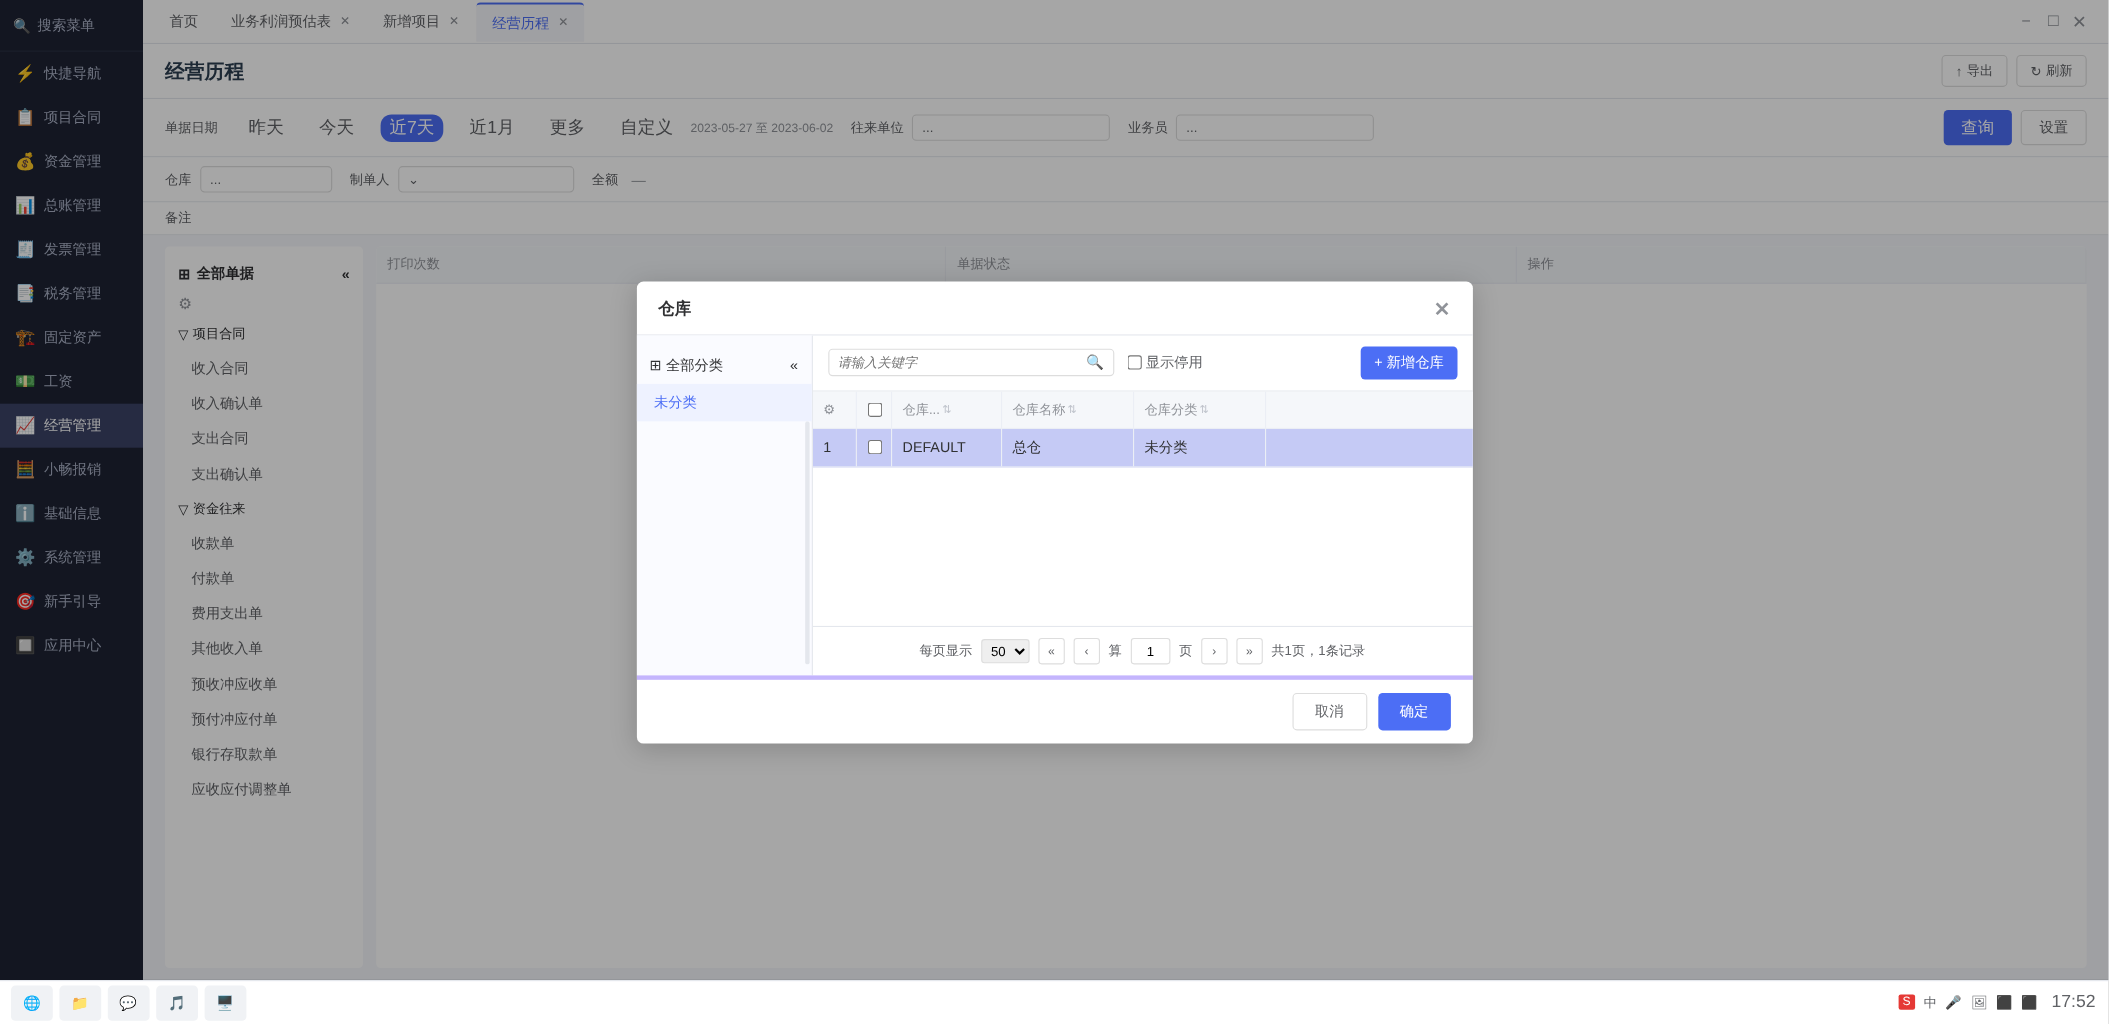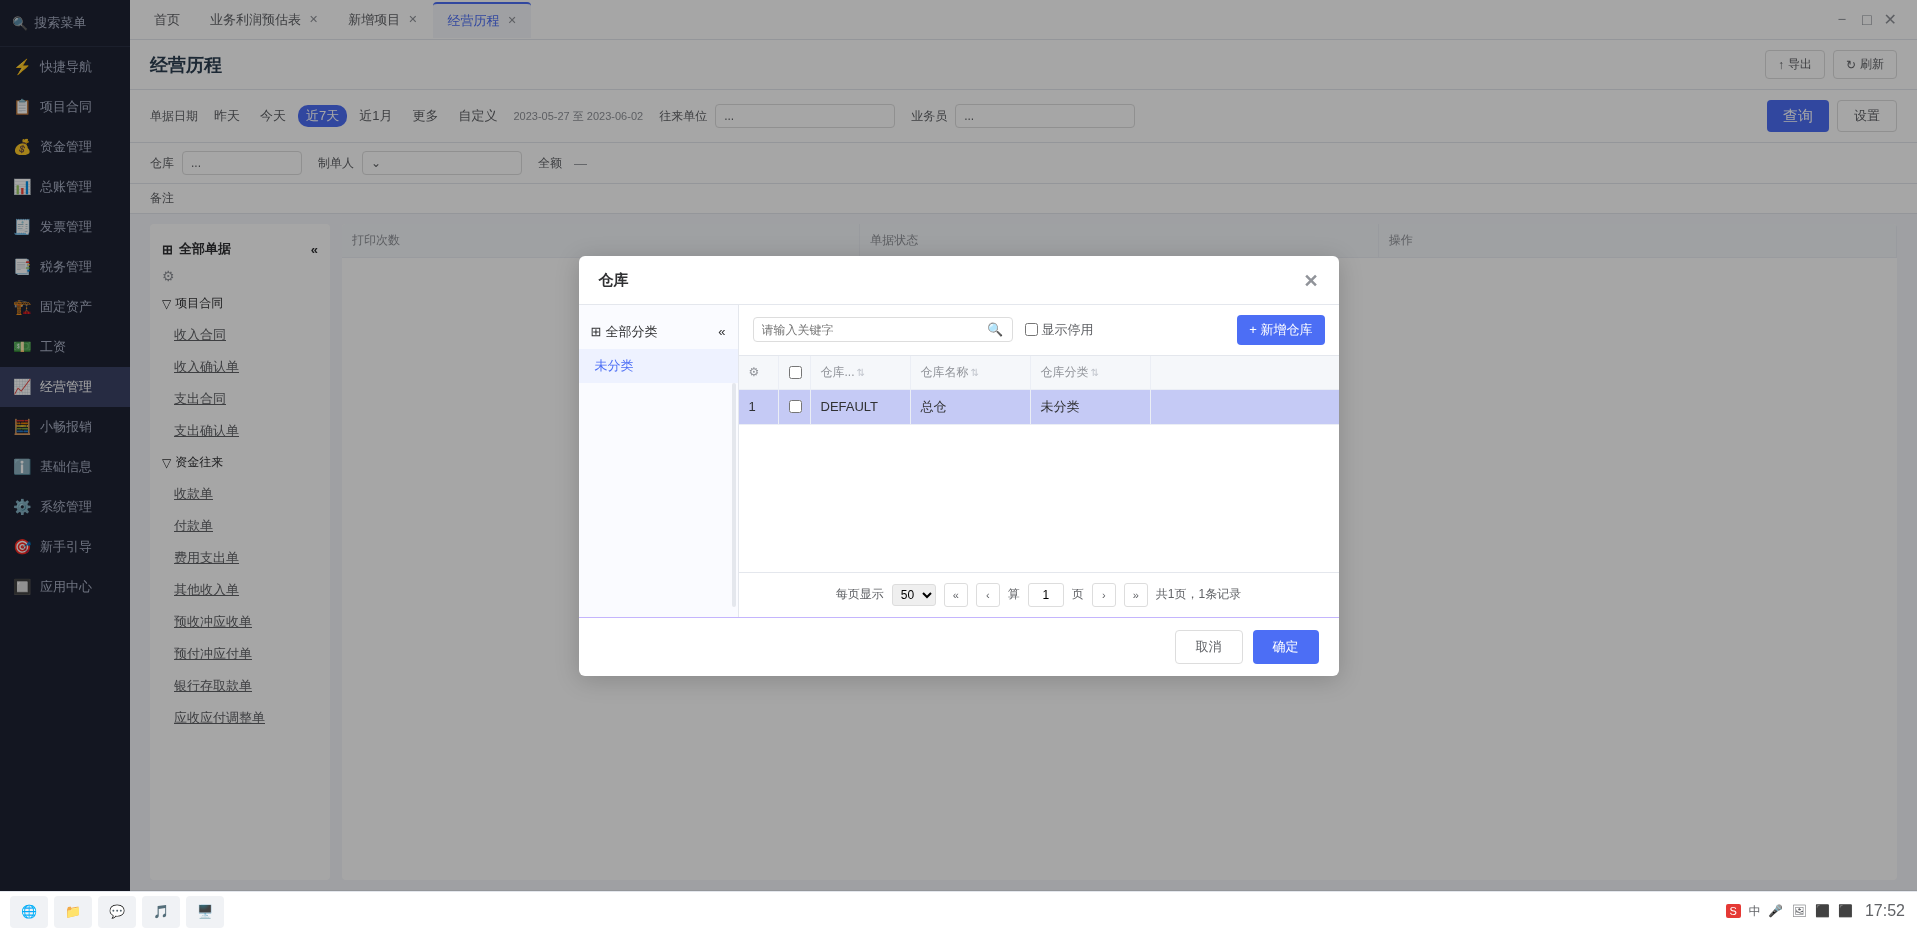--- a/index.html
+++ b/index.html
@@ -59,21 +59,21 @@
 
     
     .filter-bar {
       background: #fff; padding: 10px 20px; border-bottom: 1px solid #e4e7ed;
       display: flex; align-items: center; gap: 16px; flex-wrap: wrap;
     }
     .filter-group { display: flex; align-items: center; gap: 8px; }
     .filter-label { font-size: 12px; color: #606266; white-space: nowrap; }
     .date-tabs { display: flex; gap: 4px; }
     .date-tab {
-      padding: 2px 8px; border-radius: 3px; font-size: 13px; cursor: pointer; color: #606266;
+      padding: 2px 8px; border-radius: 3px; font-size: 16px; cursor: pointer; color: #606266; margin-left: 12px;
     }
     .date-tab.active { background: #4c6ef5; color: #fff; border-radius: 10px; text-align: right; }
     .date-range { font-size: 11px; color: #909399; }
     .filter-input {
       border: 1px solid #ddd; border-radius: 4px; padding: 4px 8px;
       font-size: 12px; color: #606266; width: 180px; display: flex; align-items: center;
       justify-content: space-between; cursor: pointer;
     }
     .btn-query {
       background: #4c6ef5; color: #fff; border: none; border-radius: 4px;
@@ -99,21 +99,21 @@
     
     .left-nav {
       width: 180px; background: #fff; border-radius: 4px; padding: 10px 0; flex-shrink: 0;
       font-size: 13px;
     }
     .nav-header {
       display: flex; align-items: center; justify-content: space-between;
       padding: 6px 12px; font-weight: 600; color: #303133; cursor: pointer;
     }
     .nav-item {
-      padding: 7px 12px 7px 24px; color: #606266; cursor: pointer; font-size: 13px; text-decoration: underline;
+      padding: 7px 12px 7px 24px; color: #606266; cursor: pointer; font-size: 13px;
     }
     .nav-group-label {
       padding: 7px 12px; color: #303133; font-size: 12px; font-weight: 500;
       display: flex; align-items: center; gap: 4px; cursor: pointer;
     }
 
     
     .table-area { flex: 1; background: #fff; border-radius: 4px; overflow: hidden; }
     .table-empty { padding: 40px; text-align: center; color: #909399; font-size: 13px; }
 
@@ -171,20 +171,21 @@
       padding: 10px 14px; display: flex; align-items: center; gap: 12px;
       border-bottom: 1px solid #e4e7ed;
     }
     .search-box {
       display: flex; align-items: center; border: 1px solid #ddd; border-radius: 4px;
       padding: 4px 8px; gap: 6px; flex: 1; max-width: 260px;
     }
     .search-box input {
       border: none; outline: none; font-size: 12px; color: #404040; width: 100%;
       background: transparent;
+      font-style: italic;
     }
     .checkbox-label { display: flex; align-items: center; gap: 4px; font-size: 13px; color: #606266; }
     .btn-add-warehouse {
       background: #4c6ef5; color: #fff; border: none; border-radius: 4px;
       padding: 6px 12px; font-size: 13px; cursor: pointer; margin-left: auto;
       display: flex; align-items: center; gap: 4px;
     }
 
     
     .modal-table { flex: 1; overflow: auto; }
@@ -205,21 +206,21 @@
       padding: 10px 14px; display: flex; align-items: center; justify-content: center;
       gap: 8px; border-top: 1px solid #e4e7ed; font-size: 12px; color: #606266;
     }
     .mp-btn { width: 24px; height: 24px; border: 1px solid #ddd; border-radius: 3px; display: flex; align-items: center; justify-content: center; cursor: pointer; font-size: 11px; background: #fff; }
     .mp-input { width: 36px; height: 24px; border: 1px solid #ddd; border-radius: 3px; text-align: center; font-size: 12px; }
     .per-page-select { border: 1px solid #ddd; border-radius: 3px; padding: 2px 4px; font-size: 12px; }
 
     
     .modal-footer {
       padding: 12px 20px; display: flex; justify-content: flex-end; gap: 10px;
-      border-top: 1px solid #c4b5fd;
+      border-top: 4px solid #c4b5fd;
     }
     .btn-cancel {
       padding: 7px 20px; border: 1px solid #ddd; border-radius: 4px;
       background: #fff; color: #606266; cursor: pointer; font-size: 13px;
     }
     .btn-confirm {
       padding: 7px 20px; border: none; border-radius: 4px;
       background: #4c6ef5; color: #fff; cursor: pointer; font-size: 13px;
     }
 

